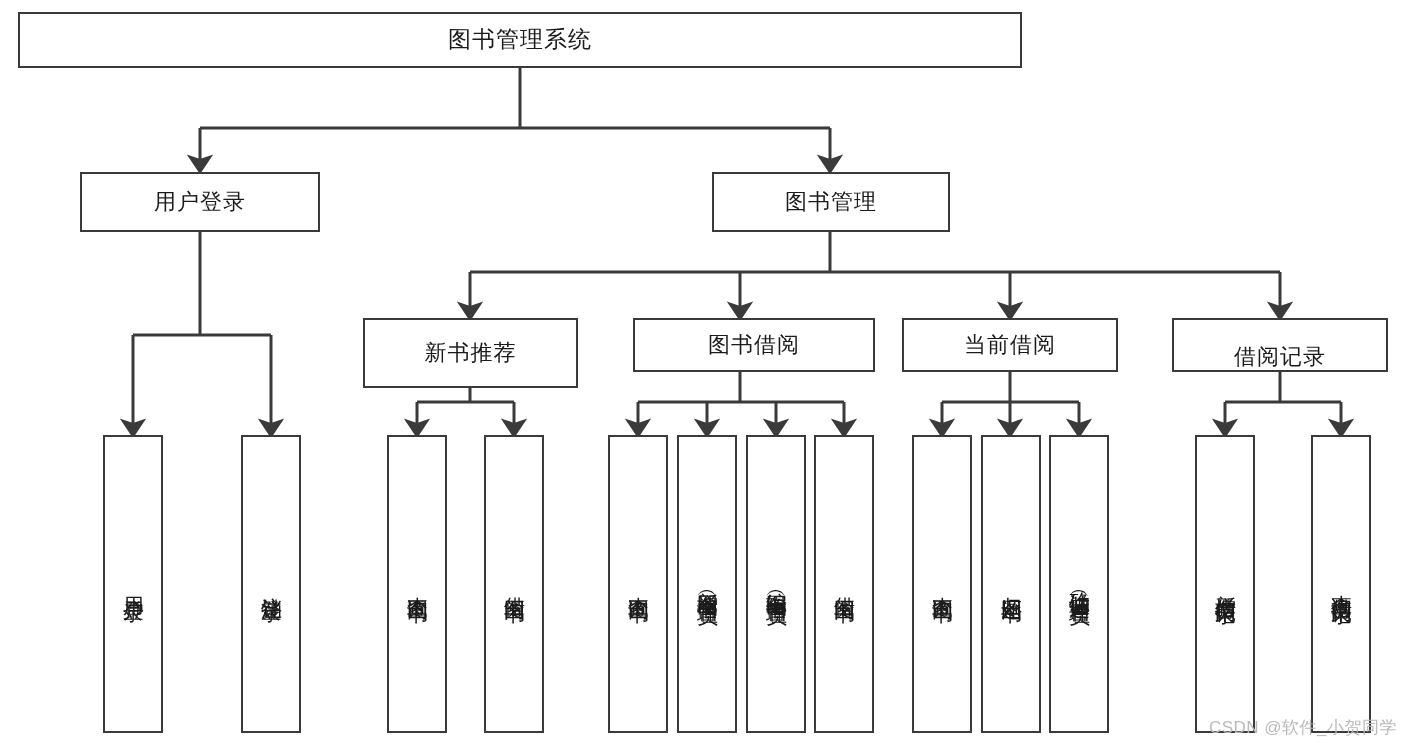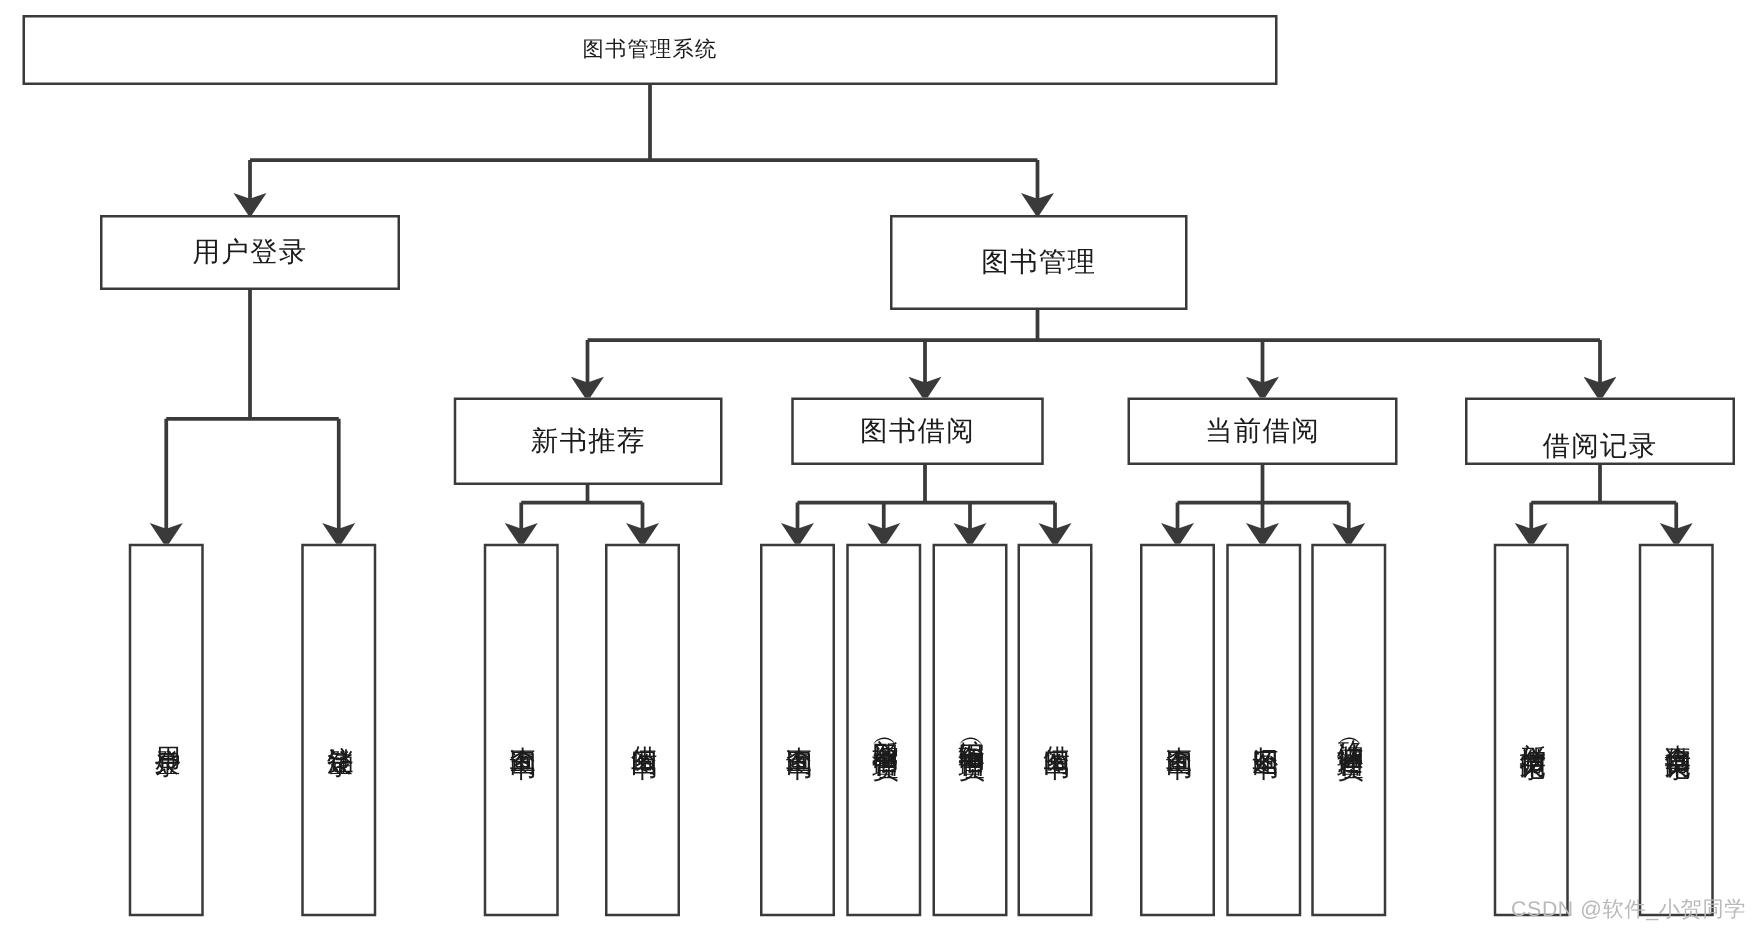--- a/index.html
+++ b/index.html
@@ -48,21 +48,21 @@
     font-size: 21px;
     letter-spacing: 2px;
     padding: 6px 0;
   }
   .node.vertical .node-label {
     writing-mode: vertical-rl;
     text-orientation: upright;
     display: block;
     text-align: center;
   }
-  .node.lvl0 { font-size: 17px; }
+  .node.lvl0 { font-size: 23px; }
   .node-label { display: block; }
   #watermark {
     position: absolute;
     right: 8px;
     bottom: 8px;
     font-size: 17px;
     color: #b9b9b9;
     letter-spacing: 0.5px;
     white-space: nowrap;
     user-select: none;
@@ -123,28 +123,28 @@
     </g>
   </svg>
 
   <div class="node horizontal lvl0" style="left:18px; top:12px; width:1004px; height:56px;">
     <span class="node-label">图书管理系统</span>
   </div>
 
   <div class="node horizontal" style="left:80px; top:172px; width:240px; height:60px;">
     <span class="node-label">用户登录</span>
   </div>
-  <div class="node horizontal" style="left:712px; top:172px; width:238px; height:76px;">
+  <div class="node horizontal" style="left:712px; top:172px; width:238px; height:60px;">
     <span class="node-label">图书管理</span>
   </div>
 
   <div class="node horizontal" style="left:363px; top:318px; width:215px; height:70px;">
     <span class="node-label">新书推荐</span>
   </div>
-  <div class="node horizontal" style="left:633px; top:318px; width:202px; height:54px;">
+  <div class="node horizontal" style="left:633px; top:318px; width:242px; height:54px;">
     <span class="node-label">图书借阅</span>
   </div>
   <div class="node horizontal" style="left:902px; top:318px; width:216px; height:54px;">
     <span class="node-label">当前借阅</span>
   </div>
   <div class="node horizontal" style="left:1172px; top:318px; width:216px; height:54px;align-items:flex-end;">
     <span class="node-label">借阅记录</span>
   </div>
 
   <div class="node vertical" style="left:103px; top:435px; width:60px; height:298px;">

